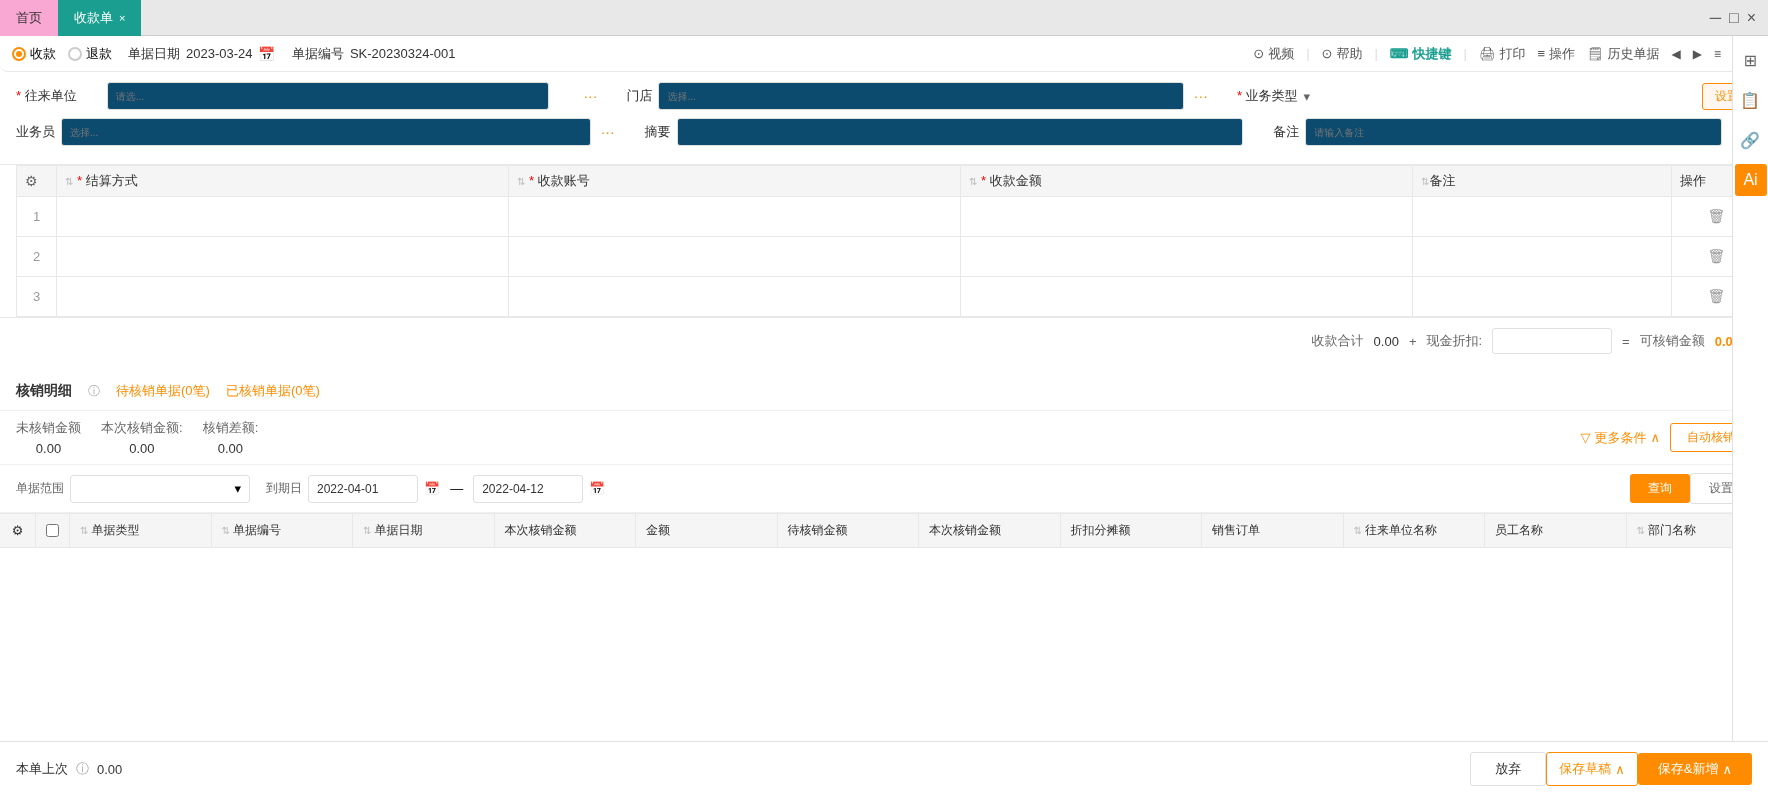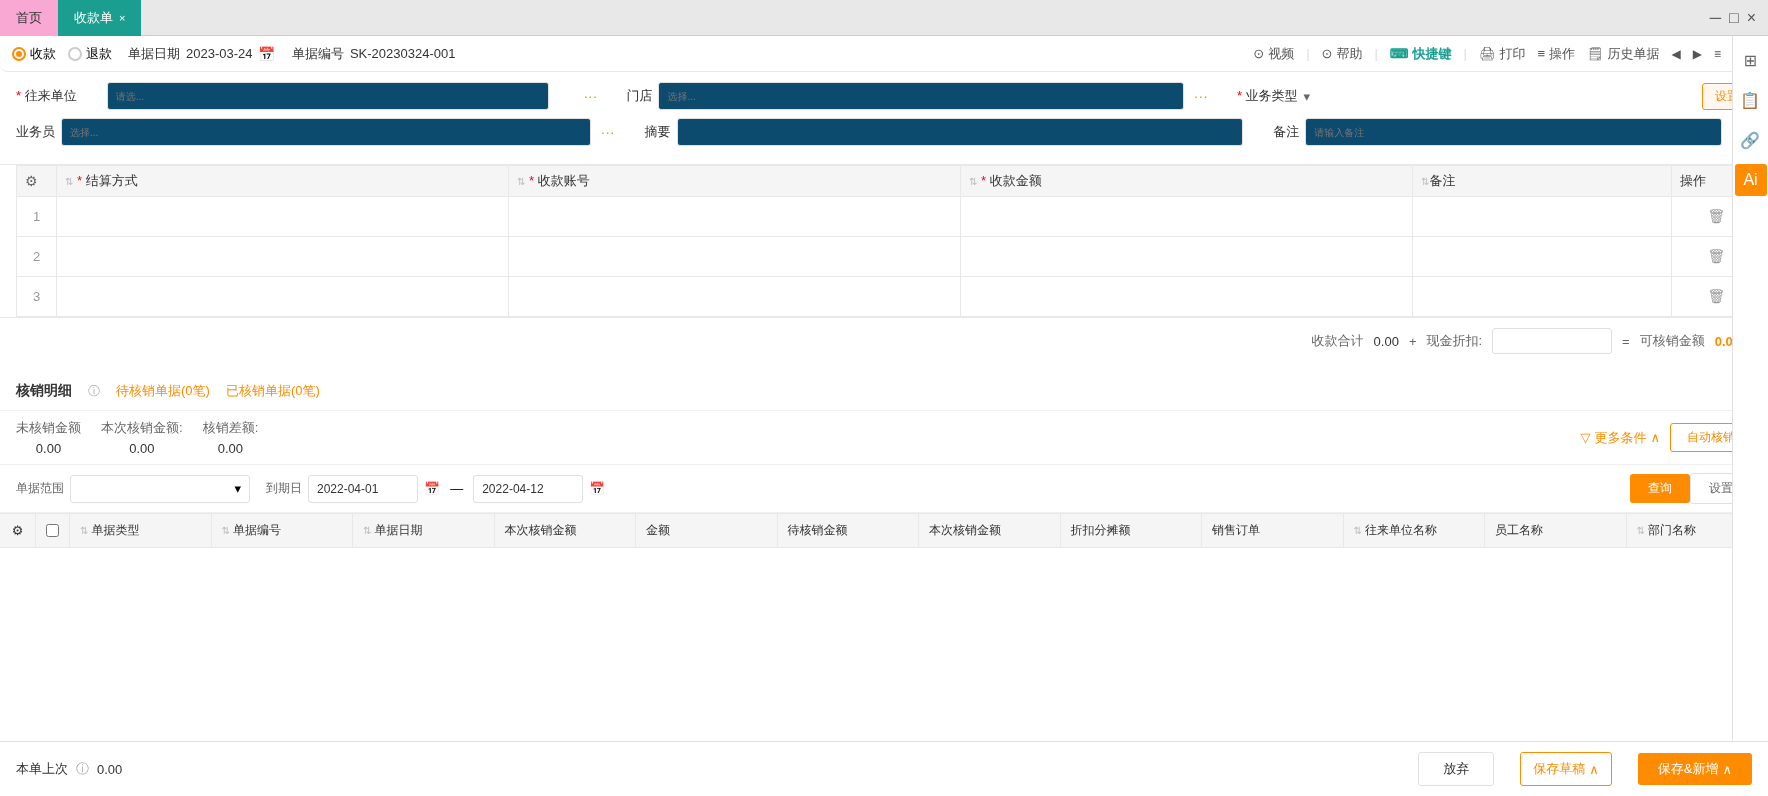--- a/index.html
+++ b/index.html
@@ -159,21 +159,21 @@
     .bth-cell.fixed { flex: 0 0 auto; }
     .bth-cell.checkbox { flex: 0 0 36px; justify-content: center; }
 
     
     .footer {
       position: fixed; bottom: 0; left: 0; right: 0;
       background: #fff; border-top: 1px solid #e0e0e0;
       display: flex; align-items: center; padding: 10px 16px; gap: 12px; z-index: 100;
     }
     .footer-left { display: flex; align-items: center; gap: 8px; color: #333; }
-    .footer-right { margin-left: auto; display: flex; align-items: center; gap: 26px; }
+    .footer-right { margin-left: auto; display: flex; align-items: center; gap: 0; }
     .btn-abandon {
       background: #fff; border: 1px solid #e0e0e0; color: #333;
       padding: 7px 24px; border-radius: 3px; cursor: pointer; font-size: 13px;
     }
     .btn-save-draft {
       background: #fff; border: 1px solid #ff8c00; color: #ff8c00;
       padding: 7px 12px; border-radius: 3px; cursor: pointer; font-size: 13px;
       display: flex; align-items: center; gap: 4px;
     }
     .btn-save-new {

